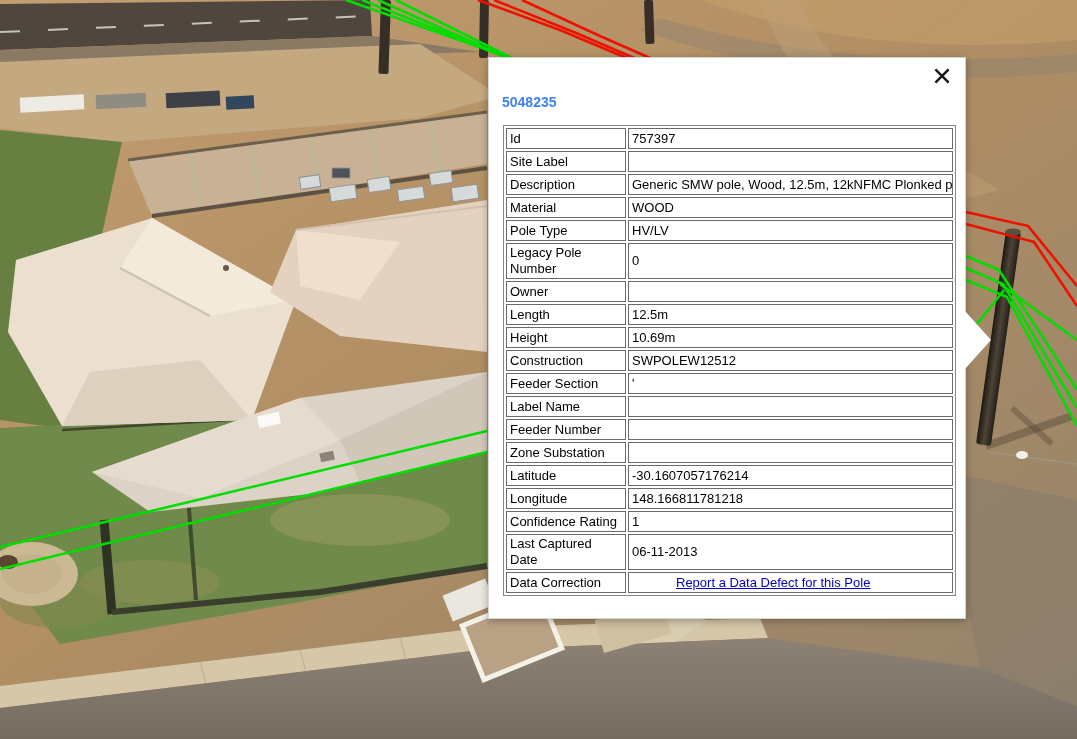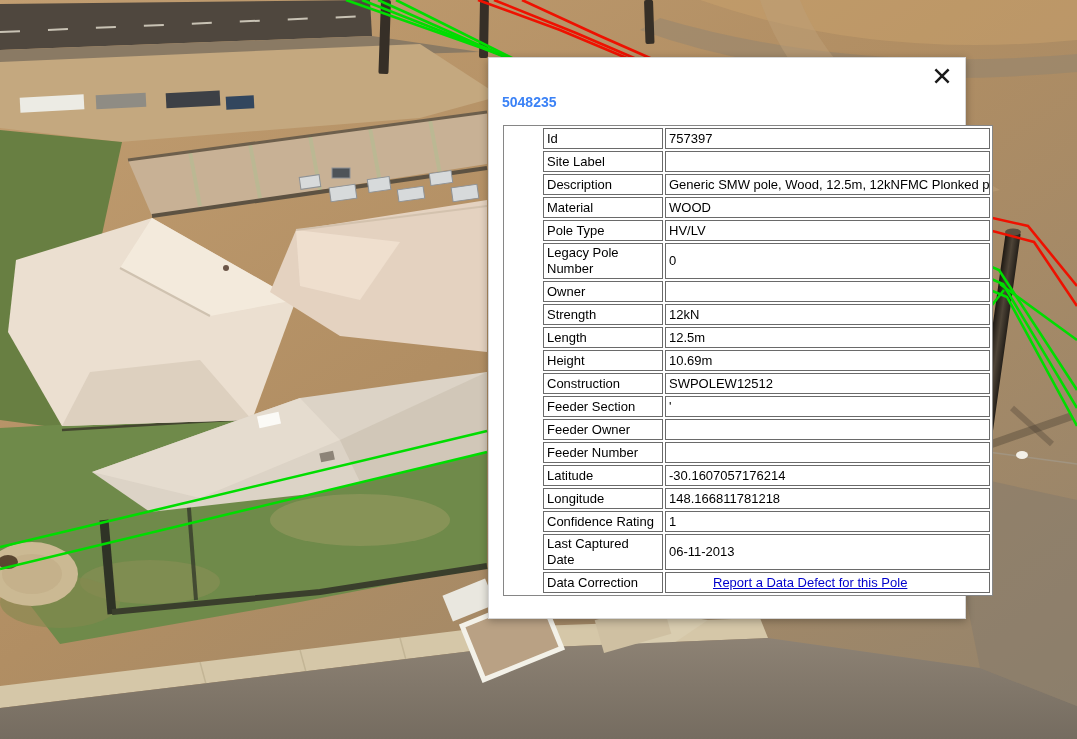--- a/index.html
+++ b/index.html
@@ -33,21 +33,21 @@
     background:none;border:none;padding:3px;cursor:pointer;line-height:0;
   }
   .popup .title{
     position:absolute;left:13px;top:36px;
     font-size:14px;font-weight:bold;color:#3b82f6;
   }
   table.attrs{
     position:absolute;left:14px;top:67px;
     width:449px;table-layout:fixed;
     border-collapse:separate;border-spacing:2px;
-    border:1px solid #868686;background:#fff;padding-left:37px;
+    border:1px solid #868686;background:#fff;
   }
   table.attrs td{
     border:1px solid #6a6a6a;
     padding:1px 3px;height:17px;overflow:hidden;
     font-size:13px;line-height:16px;color:#000;vertical-align:middle;
     font-family:"Liberation Sans", sans-serif;
   }
   td.lbl{width:112px;}
   td.val{width:317px;white-space:nowrap;}
   td.val a{color:var(--link);text-decoration:underline;cursor:pointer;margin-left:44px;}
@@ -260,45 +260,45 @@
           </tr>
           <tr>
             <td class="lbl">Legacy Pole Number</td>
             <td class="val">0</td>
           </tr>
           <tr>
             <td class="lbl">Owner</td>
             <td class="val"></td>
           </tr>
           <tr>
-            <td class="lbl">Strength</td>
-            <td class="val">12kN</td>
-          </tr>
-          <tr>
             <td class="lbl">Length</td>
             <td class="val">12.5m</td>
           </tr>
           <tr>
             <td class="lbl">Height</td>
             <td class="val">10.69m</td>
           </tr>
           <tr>
             <td class="lbl">Construction</td>
             <td class="val">SWPOLEW12512</td>
           </tr>
           <tr>
             <td class="lbl">Feeder Section</td>
             <td class="val">'</td>
           </tr>
           <tr>
-            <td class="lbl">Feeder Owner</td>
+            <td class="lbl">Label Name</td>
             <td class="val"></td>
           </tr>
           <tr>
             <td class="lbl">Feeder Number</td>
+            <td class="val"></td>
+          </tr>
+          <tr>
+            <td class="lbl">Zone Substation</td>
             <td class="val"></td>
           </tr>
           <tr>
             <td class="lbl">Latitude</td>
             <td class="val">-30.1607057176214</td>
           </tr>
           <tr>
             <td class="lbl">Longitude</td>
             <td class="val">148.166811781218</td>
           </tr>

